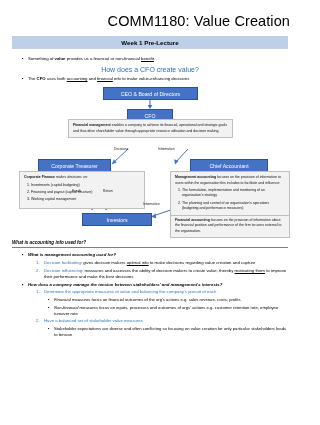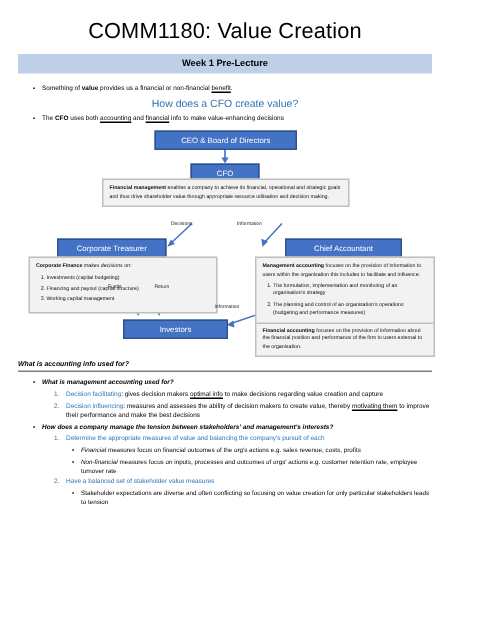--- a/index.html
+++ b/index.html
@@ -12,21 +12,21 @@
     position:relative;
   }
   .page{
     position:relative;
     width:300px;height:425px;
     box-sizing:border-box;
     padding:0 10px;
   }
   
   .doc-title{
-    text-align:center;
+    text-align:right;
     font-size:14.5px;
     font-weight:400;
     letter-spacing:.1px;
     margin:14px 0 6px 0;
     line-height:1.1;
   }
   .week-band{
     background:#bdd0e8;
     text-align:center;
     font-size:6.2px;

